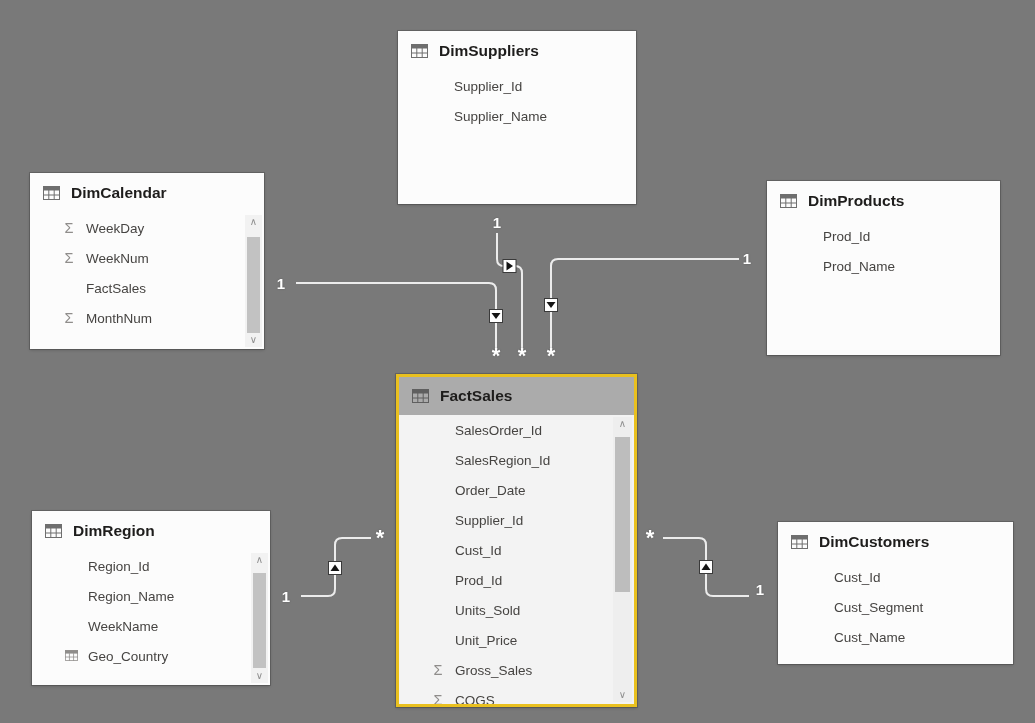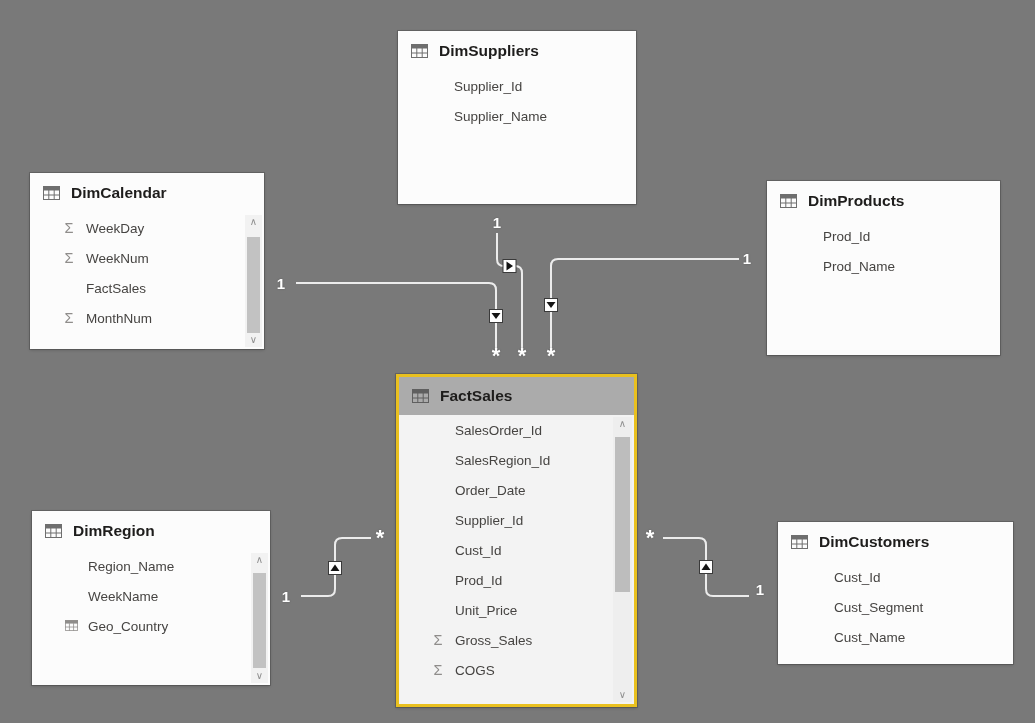--- a/index.html
+++ b/index.html
@@ -222,20 +222,24 @@
         <div class="field-row">
           <span class="field-icon"></span>
           <span class="field-label">Cust_Id</span>
         </div>
         <div class="field-row">
           <span class="field-icon"></span>
           <span class="field-label">Prod_Id</span>
         </div>
         <div class="field-row">
           <span class="field-icon"></span>
+          <span class="field-label">Units_Sold</span>
+        </div>
+        <div class="field-row">
+          <span class="field-icon"></span>
           <span class="field-label">Unit_Price</span>
         </div>
         <div class="field-row">
           <span class="field-icon">Σ</span>
           <span class="field-label">Gross_Sales</span>
         </div>
         <div class="field-row">
           <span class="field-icon">Σ</span>
           <span class="field-label">COGS</span>
         </div>
@@ -254,20 +258,24 @@
             <rect x="0.5" y="0.5" width="16" height="13" fill="none" stroke="#6e6e6e"></rect>
             <rect x="0" y="0" width="17" height="4.5" fill="#6e6e6e"></rect>
             <line x1="5.8" y1="4" x2="5.8" y2="14" stroke="#6e6e6e"></line>
             <line x1="11.2" y1="4" x2="11.2" y2="14" stroke="#6e6e6e"></line>
             <line x1="0" y1="9" x2="17" y2="9" stroke="#6e6e6e"></line>
           </svg>
       </span>
       <span class="tbl-name">DimRegion</span>
     </div>
     <div class="table-body">
+        <div class="field-row">
+          <span class="field-icon"></span>
+          <span class="field-label">Region_Id</span>
+        </div>
         <div class="field-row">
           <span class="field-icon"></span>
           <span class="field-label">Region_Name</span>
         </div>
         <div class="field-row">
           <span class="field-icon"></span>
           <span class="field-label">WeekName</span>
         </div>
         <div class="field-row">
           <span class="field-icon"><svg width="13" height="11" viewBox="0 0 17 14">

